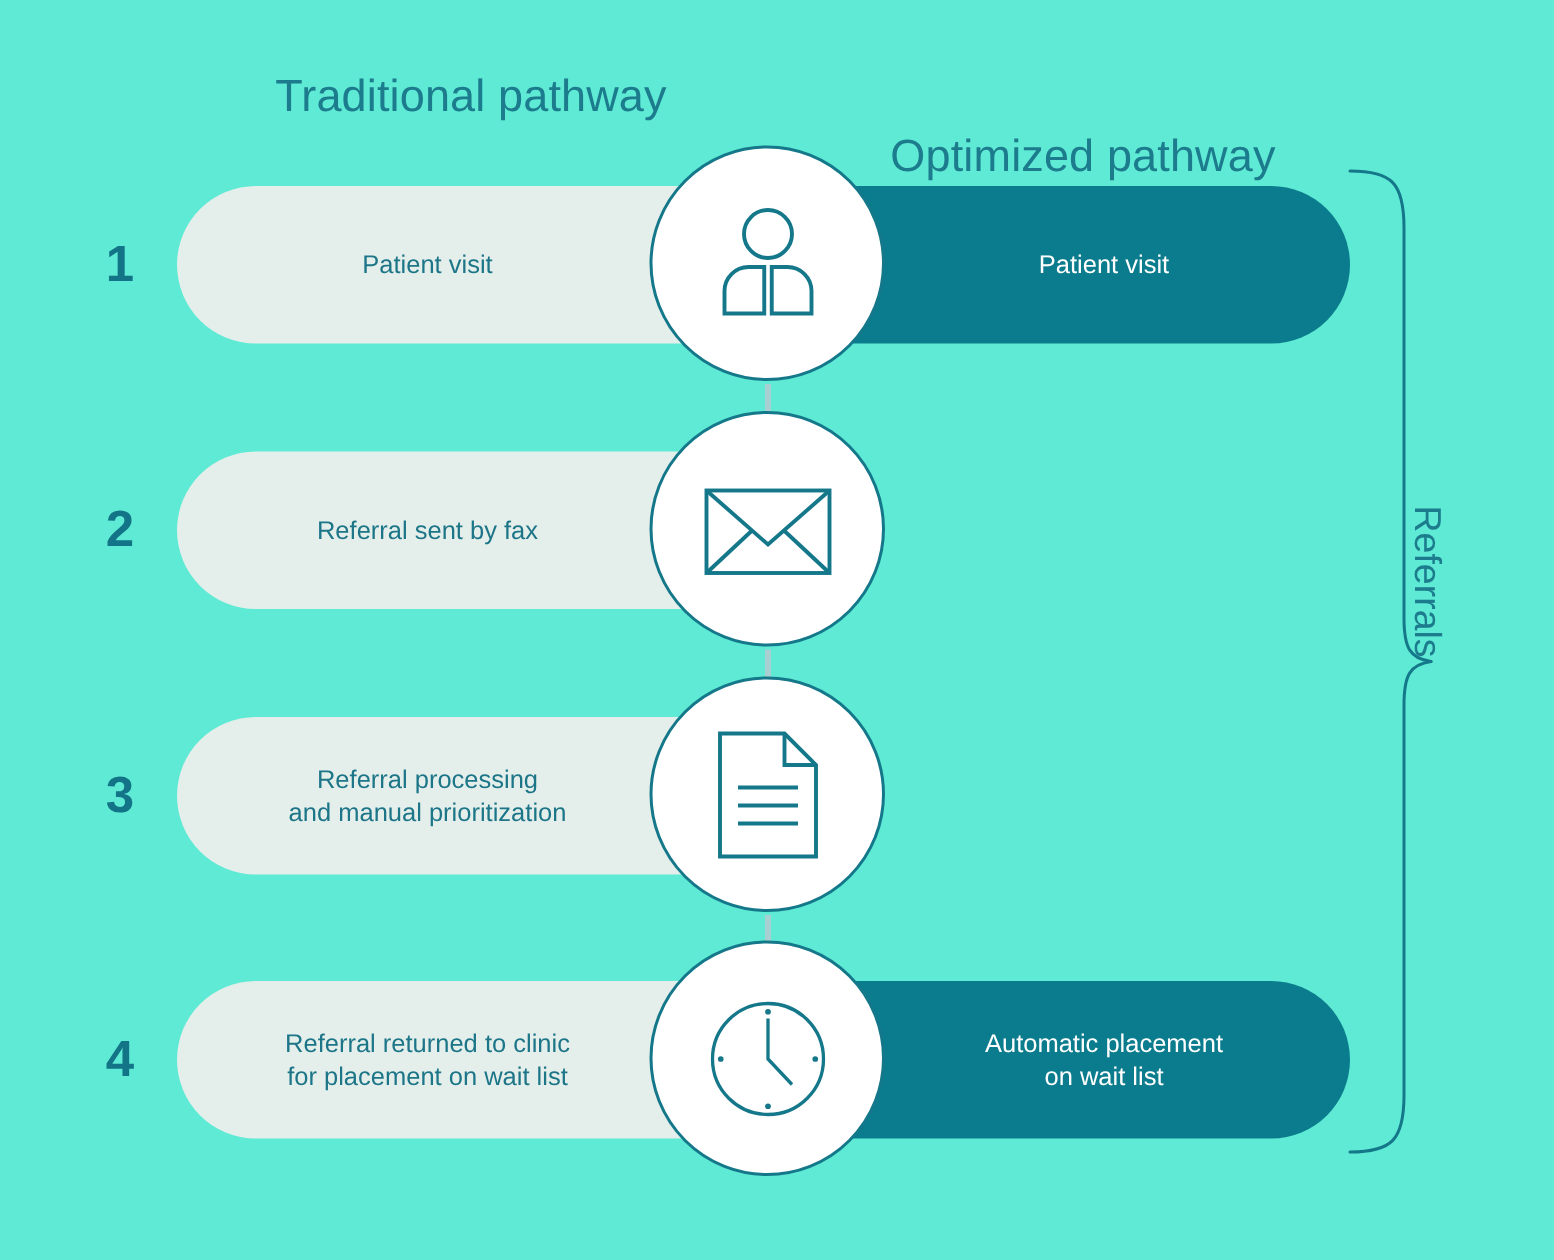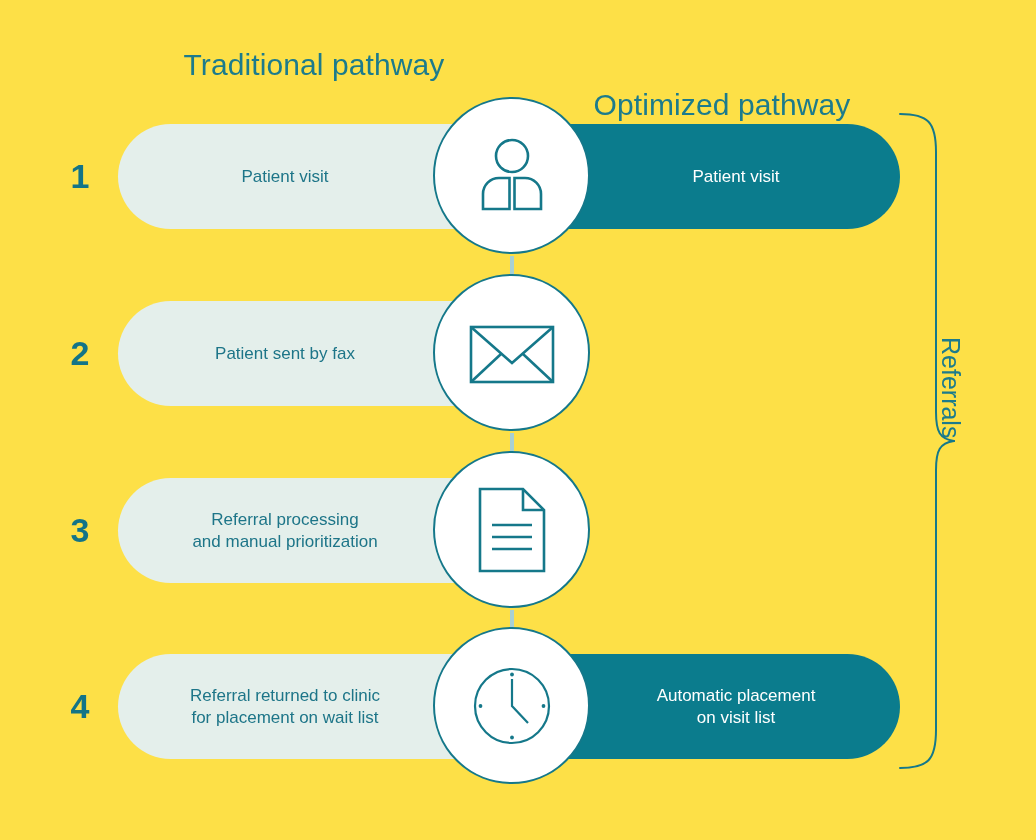--- a/index.html
+++ b/index.html
@@ -7,21 +7,21 @@
     padding: 0;
     background: #ffffff;
   }
   body {
     font-family: "Liberation Sans", sans-serif;
   }
   #canvas {
     position: relative;
     width: 1036px;
     height: 840px;
-    background: #fde047;
+    background: #5eead4;
     overflow: hidden;
   }
 
   
   .col-head {
     position: absolute;
     top: 48px;
     font-size: 30px;
     color: #1c7b8c;
     letter-spacing: .1px;
@@ -171,21 +171,21 @@
           <path d="M45.5 45 H56 a16 16 0 0 1 16 16 V76 H45.5 Z"></path>
         </svg>
       </span>
     </div>
   </div>
   <div class="connector" style="top:256px"></div>
 
   <div class="row" id="row-2" style="top:301px">
     <div class="step-number">2</div>
     <div class="pill-left">
-      <div class="pill-text">Patient sent by fax</div>
+      <div class="pill-text">Referral sent by fax</div>
     </div>
     <div class="icon-circle">
       <span>
         <svg width="88" height="70" viewBox="0 0 88 70" fill="none" stroke="#15788a" stroke-width="2.6" stroke-linejoin="miter">
           <rect x="3" y="9" width="82" height="55"></rect>
           <path d="M3 9 L44 45 L85 9"></path>
           <path d="M3 64 L33 36"></path>
           <path d="M85 64 L55 36"></path>
         </svg>
       </span>
@@ -214,21 +214,21 @@
   <div class="connector" style="top:610px"></div>
 
   <div class="row" id="row-4" style="top:654px">
     <div class="step-number">4</div>
     <div class="pill-left">
       <div class="pill-text">Referral returned to clinic
 for placement on wait list</div>
     </div>
     <div class="pill-right">
       <div class="pill-text">Automatic placement
-on visit list</div>
+on wait list</div>
     </div>
     <div class="icon-circle">
       <span>
         <svg width="88" height="88" viewBox="0 0 88 88" fill="none" stroke="#15788a" stroke-width="2.2" stroke-linecap="butt">
           <circle cx="44" cy="44" r="37"></circle>
           <path d="M44 17 V44 L60 61"></path>
           <circle cx="44" cy="12.5" r="1.9" fill="#15788a" stroke="none"></circle>
           <circle cx="75.5" cy="44" r="1.9" fill="#15788a" stroke="none"></circle>
           <circle cx="44" cy="75.5" r="1.9" fill="#15788a" stroke="none"></circle>
           <circle cx="12.5" cy="44" r="1.9" fill="#15788a" stroke="none"></circle>

